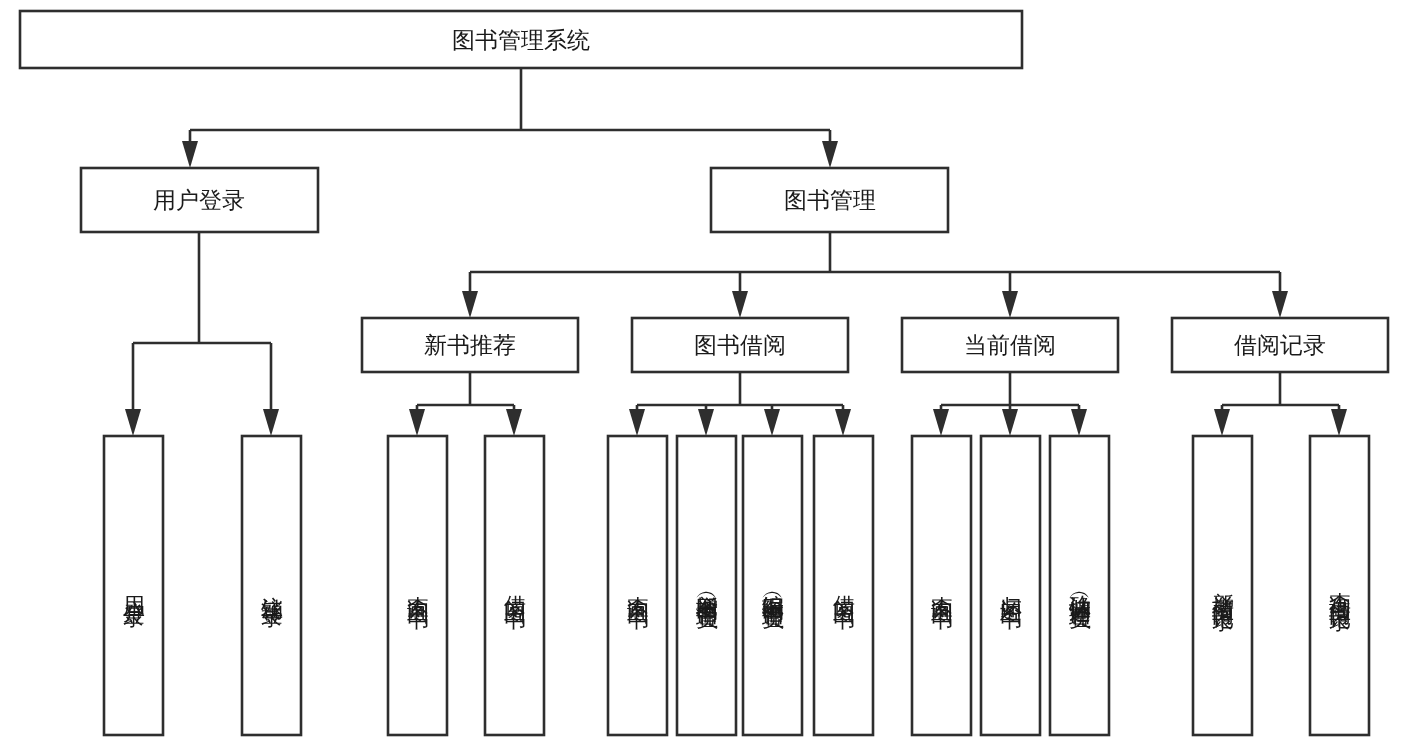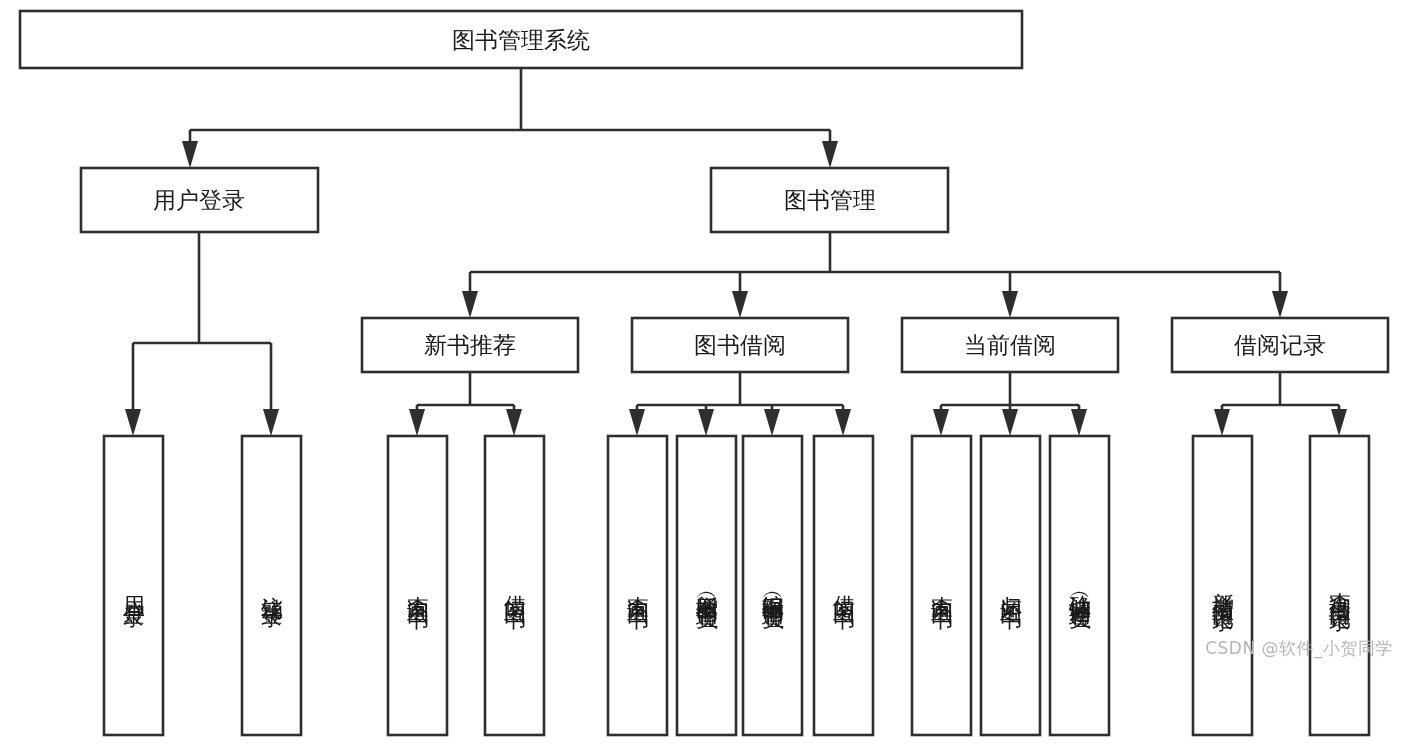--- a/index.html
+++ b/index.html
@@ -236,15 +236,14 @@
       <text class="node-label vertical" style="writing-mode: vertical-rl; text-orientation: upright; letter-spacing:4px;" x="1222" y="586">新增借阅记录</text>
     </g>
 
     <g>
       <rect class="node-box" x="1310" y="436" width="59" height="299"></rect>
       <text class="node-label vertical" style="writing-mode: vertical-rl; text-orientation: upright; letter-spacing:4px;" x="1339" y="586">查询借阅记录</text>
     </g>
 
   </svg>
 
-  <div class="watermark">CSDN @软件_小贺同学</div>
 
 </div>
 
 </body></html>

